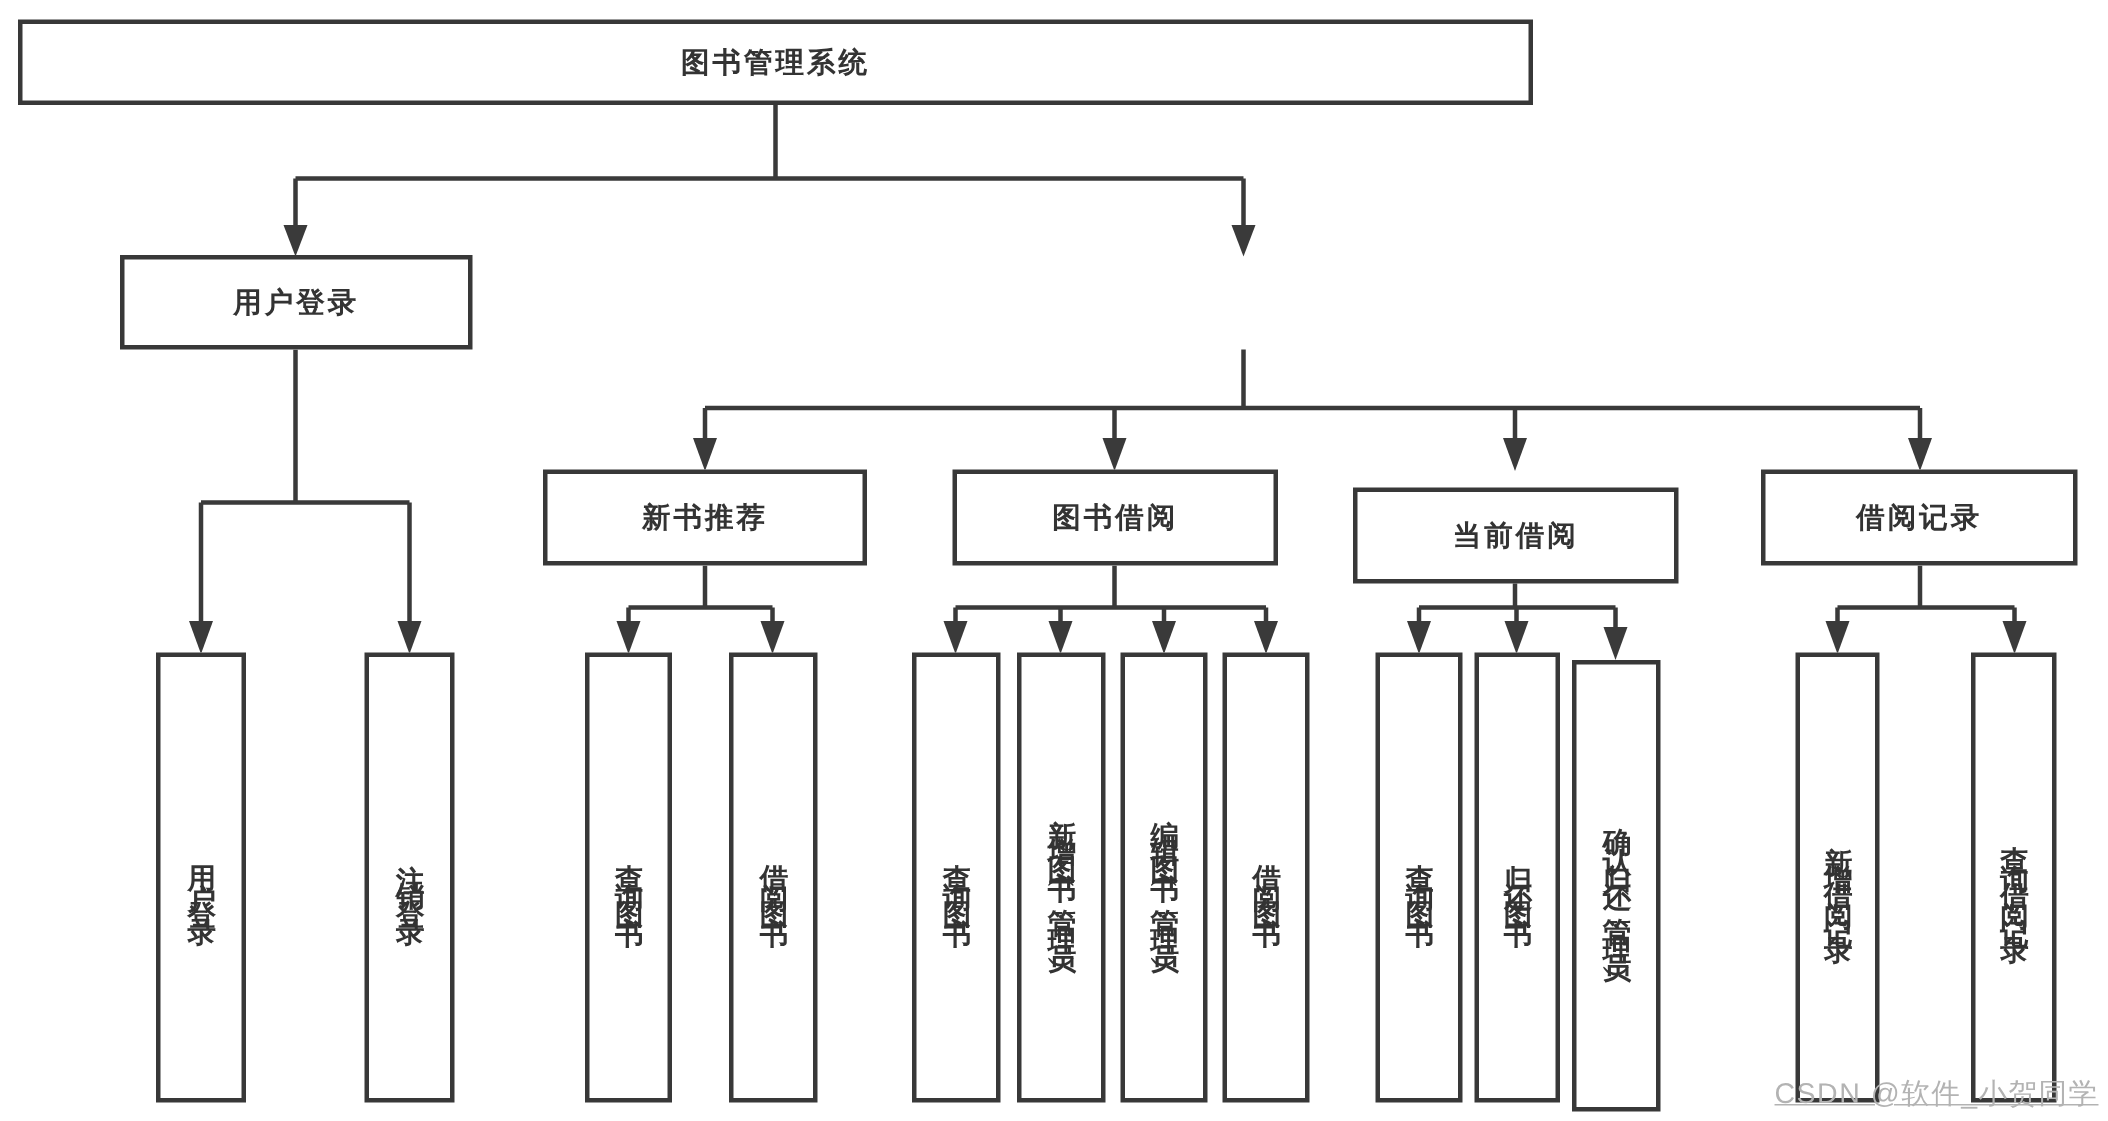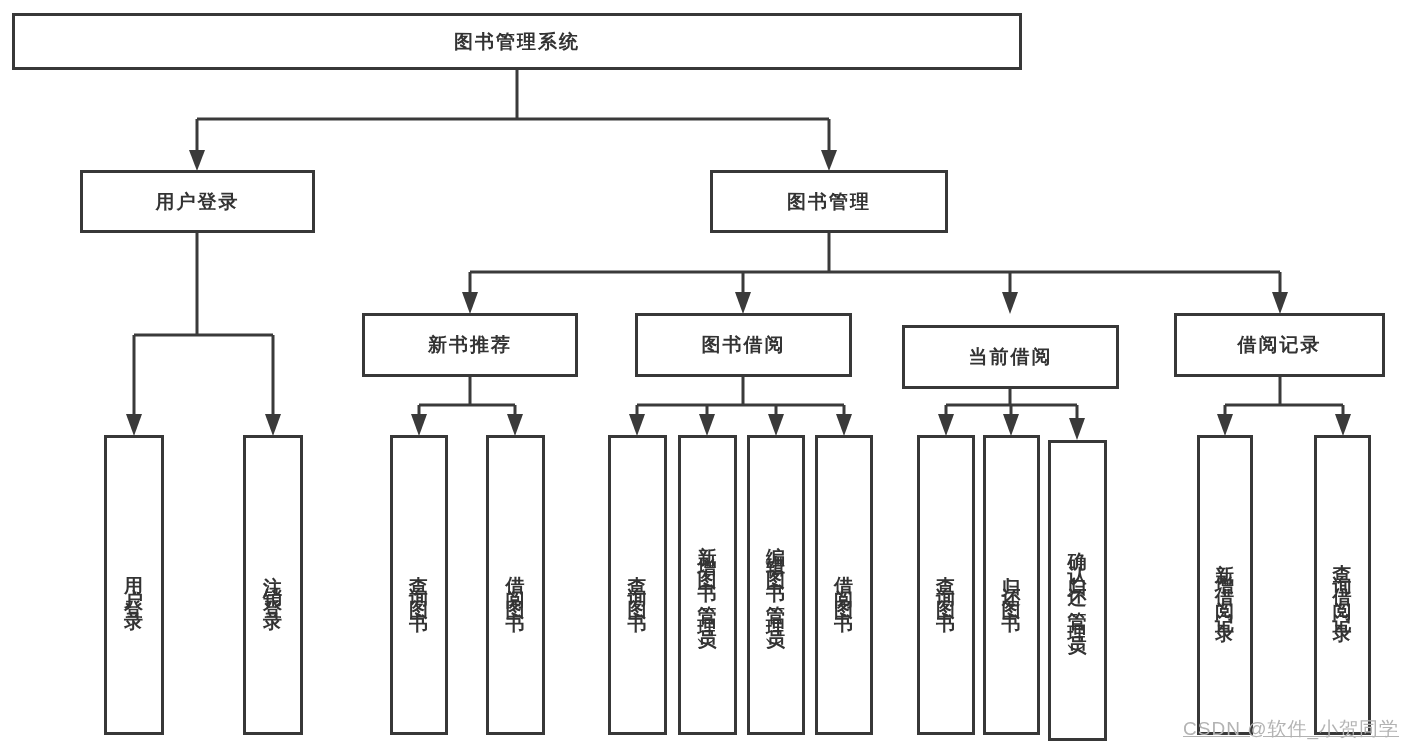--- a/index.html
+++ b/index.html
@@ -97,23 +97,20 @@
     </g>
   </svg>
 
   <div class="node n-root">
     <span class="lbl">图书管理系统</span>
   </div>
 
   <div class="node n-userlogin">
     <span class="lbl">用户登录</span>
   </div>
-  <div class="node n-bookmgmt">
-    <span class="lbl">图书管理</span>
-  </div>
 
   <div class="node n-newbook">
     <span class="lbl">新书推荐</span>
   </div>
   <div class="node n-borrow">
     <span class="lbl">图书借阅</span>
   </div>
   <div class="node n-current">
     <span class="lbl">当前借阅</span>
   </div>

